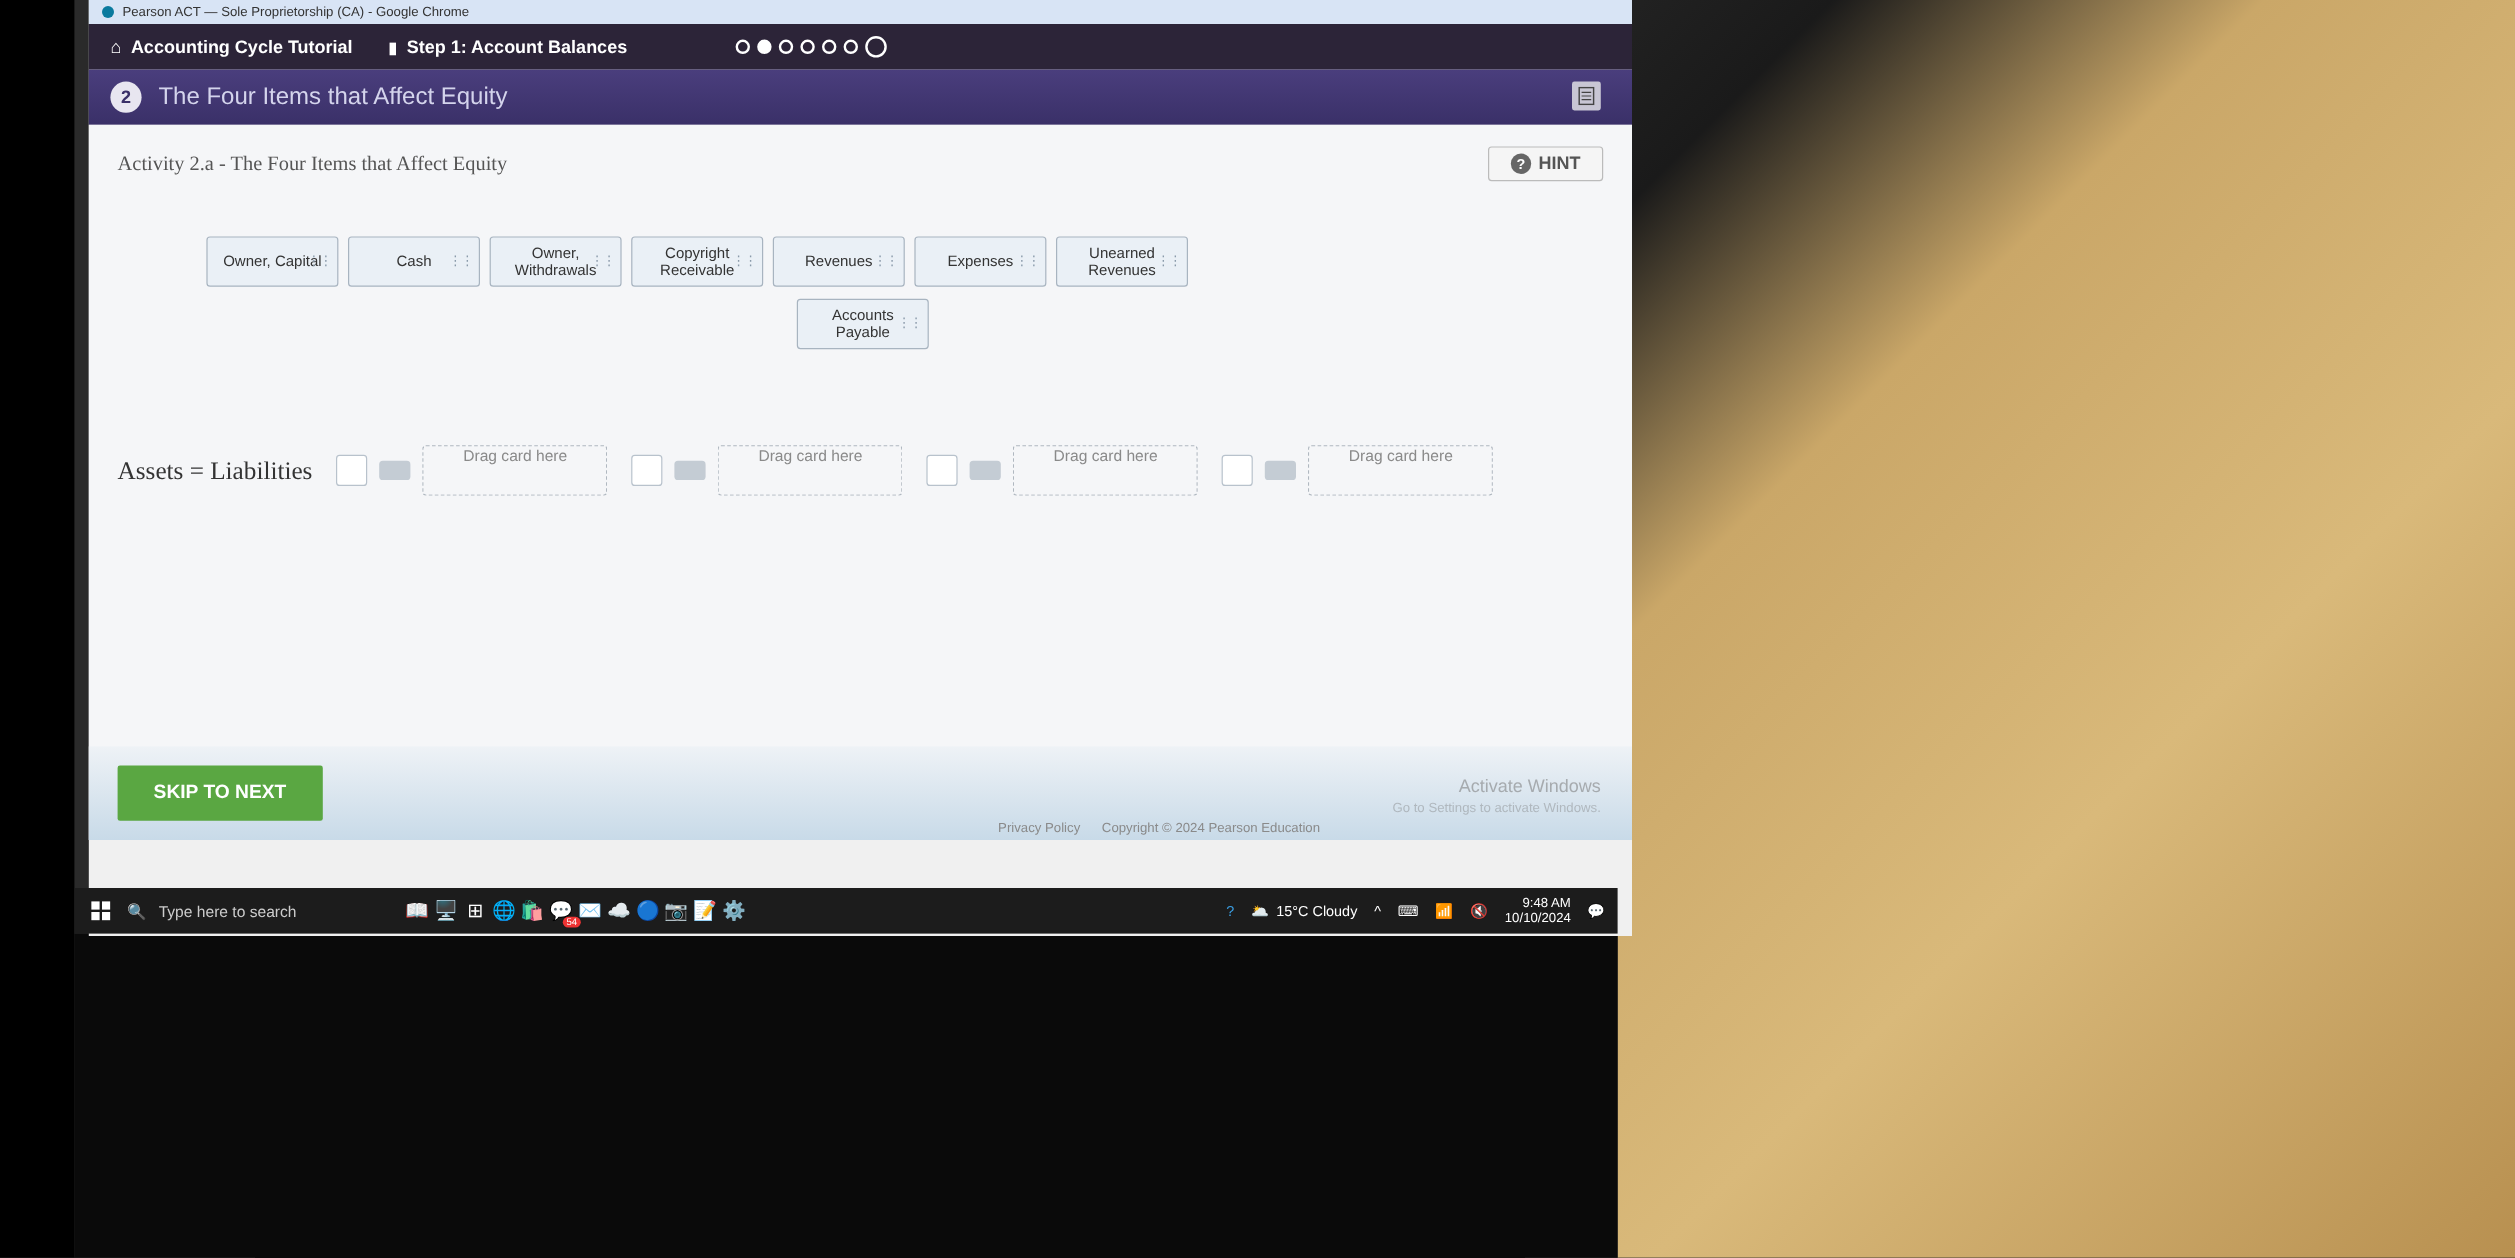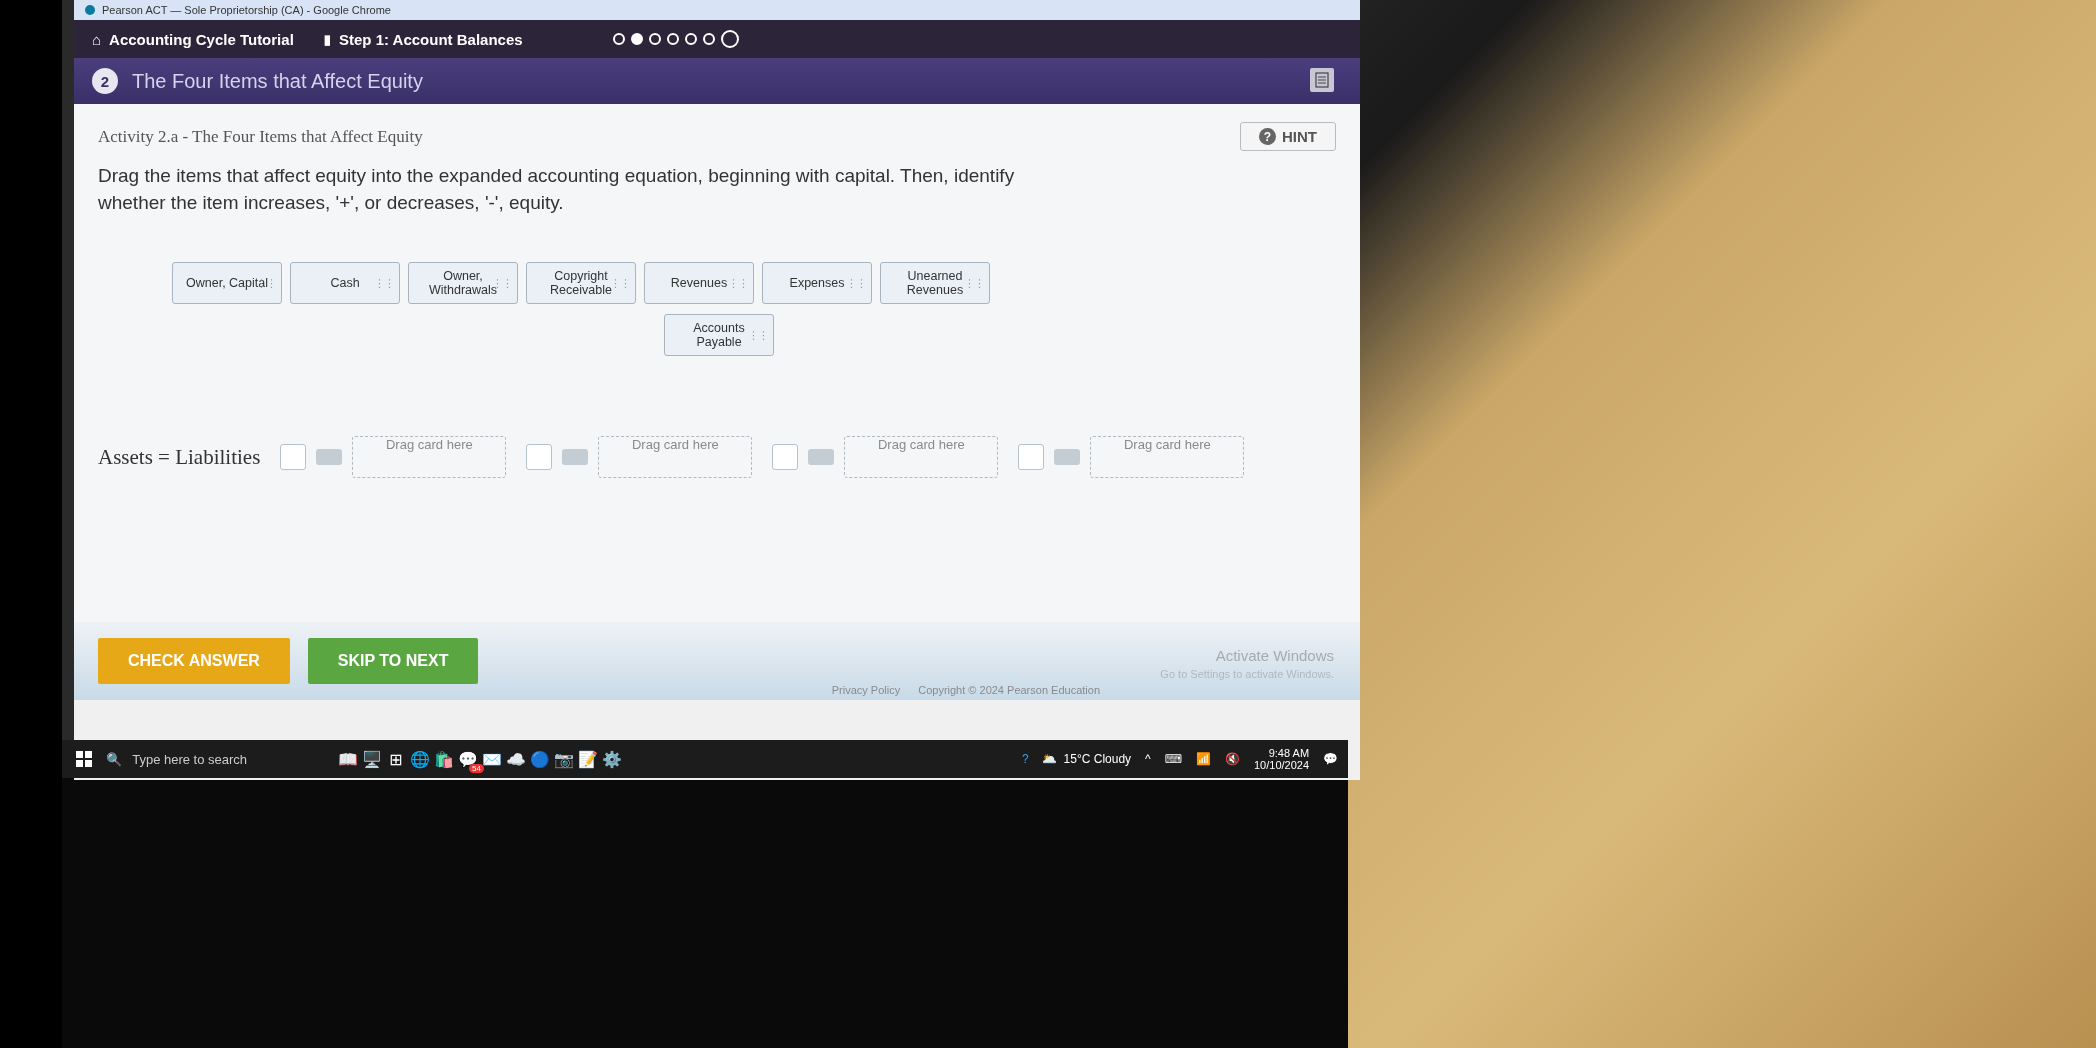--- a/index.html
+++ b/index.html
@@ -122,21 +122,20 @@
   <div class="content">
 
     <div class="actline">
       <div class="t">Activity 2.a - The Four Items that Affect Equity</div>
       <div class="hint">
         <span class="q">?</span>
         <span>HINT</span>
       </div>
     </div>
 
-    <div class="instr">Drag the items that affect equity into the expanded accounting equation, beginning with capital. Then, identify whether the item increases, '+', or decreases, '-', equity.</div>
 
     <div class="cards">
       <div class="card">
           <span>Owner, Capital</span>
           <span class="grip">⋮⋮</span>
         </div>
       <div class="card">
           <span>Cash</span>
           <span class="grip">⋮⋮</span>
         </div>
@@ -194,21 +193,20 @@
       <div class="slotgroup">
         <div class="signbox"></div>
         <div class="sign"></div>
         <div class="slot">
             <span>Drag card here</span>
           </div>
       </div>
     </div>
 
     <div class="footer">
-      <button class="btn check">CHECK ANSWER</button>
       <button class="btn skip">SKIP TO NEXT</button>
       <div class="footlinks">
         <span>Privacy Policy</span>
         <span>Copyright © 2024 Pearson Education</span>
       </div>
       <div class="watermark">Activate Windows</div>
       <div class="watermark2">Go to Settings to activate Windows.</div>
     </div>
 
   </div>

